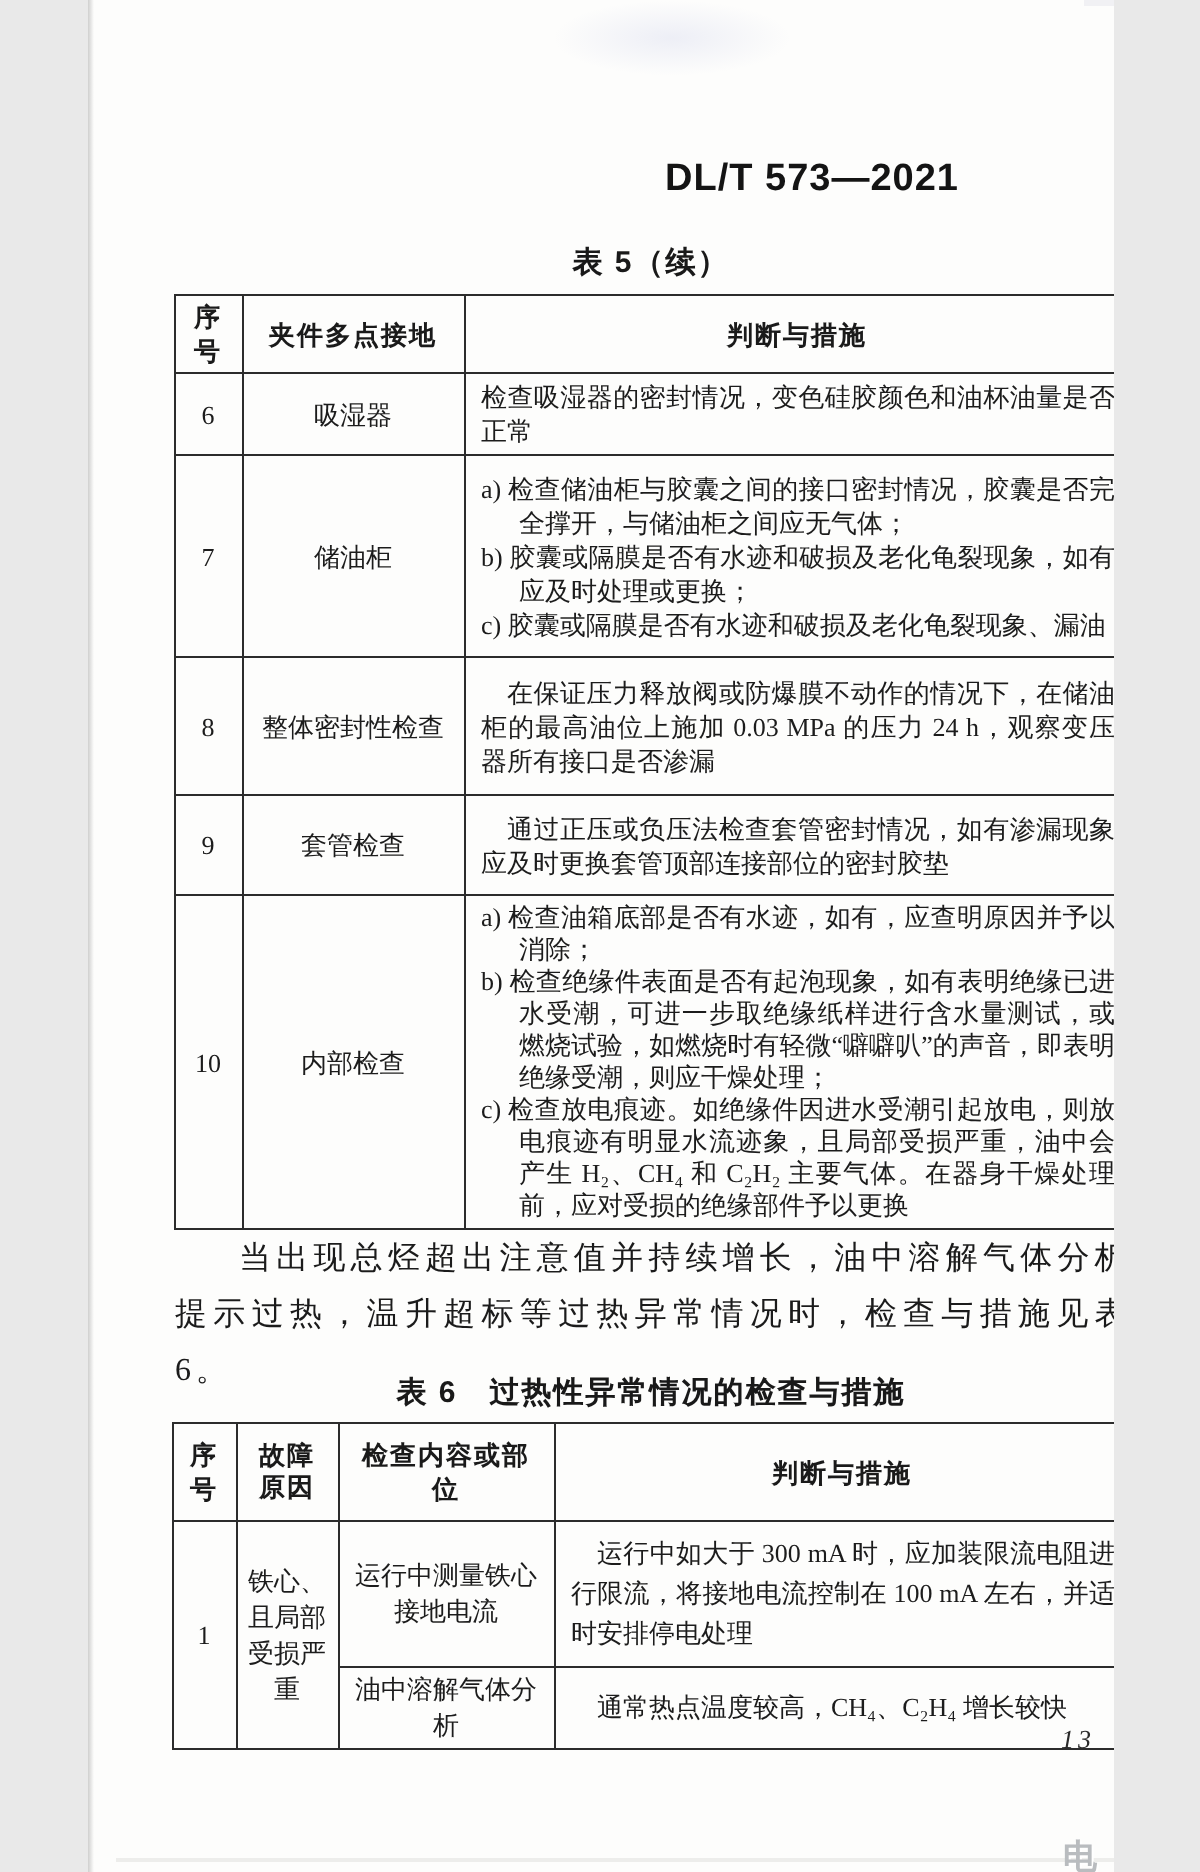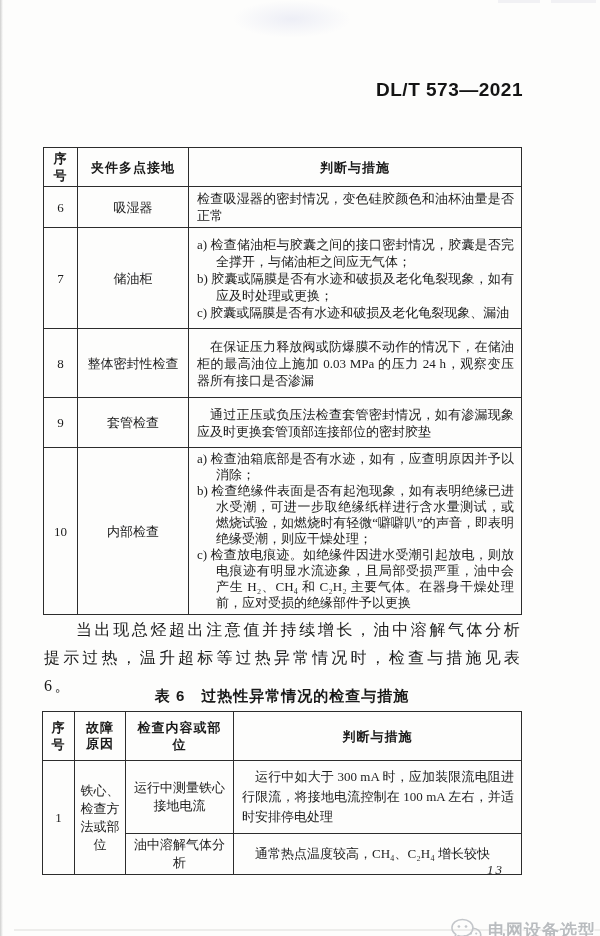--- a/index.html
+++ b/index.html
@@ -1,17 +1,17 @@
 <!DOCTYPE html>
 <html><head>
 <meta charset="utf-8">
 <style>
   html,body { margin:0; padding:0; background:#e9e9e9; }
   .page {
-    position:relative; width:600px; height:936px; margin:0 auto;
+    position:relative; width:513px; height:936px; margin:0 auto;
     background:#fdfdfc; overflow:hidden;
     font-family:"Liberation Serif","DejaVu Serif",serif;
     color:#1c1c1c;
   }
   
   .scan-edge-left { position:absolute; left:0; top:0; bottom:0; width:3px;
     background:linear-gradient(to right, rgba(0,0,0,0.18), rgba(0,0,0,0)); }
   .scan-smudge { position:absolute; left:232px; top:0; width:120px; height:38px;
     background:radial-gradient(ellipse at center, rgba(130,140,205,0.13), rgba(130,140,205,0) 70%); }
   .scan-bar { position:absolute; top:0; height:3px; background:#f1f1f4; }
@@ -105,20 +105,21 @@
 <div class="page">
 
   <div class="scan-edge-left"></div>
   <div class="scan-smudge"></div>
   <div class="scan-bar b1"></div>
   <div class="scan-bar b2"></div>
   <div class="scan-bottom-line"></div>
 
   <div class="std-header">DL/T 573—2021</div>
 
+  <div class="table5-title">表 5（续）</div>
 
   <table class="doc-table t5">
     <colgroup>
         <col class="c-no">
         <col class="c-part">
         <col>
       </colgroup>
     <tbody>
       <tr class="h26">
         <td class="th">序号</td>
@@ -175,21 +176,21 @@
       </colgroup>
     <tbody>
       <tr class="h44">
         <td class="th">序号</td>
         <td class="th th-cause">故障原因</td>
         <td class="th">检查内容或部位</td>
         <td class="th">判断与措施</td>
       </tr>
       <tr class="h66">
         <td class="num" rowspan="2">1</td>
-        <td class="cause" rowspan="2">铁心、检查方法或部位</td>
+        <td class="cause" rowspan="2">铁心、且局部受损严重</td>
         <td class="check">运行中测量铁心接地电流</td>
         <td class="measure indent-first">运行中如大于 300 mA 时，应加装限流电阻进行限流，将接地电流控制在 100 mA 左右，并适时安排停电处理</td>
       </tr>
       <tr class="h28">
         <td class="check">油中溶解气体分析</td>
         <td class="measure indent-first">通常热点温度较高，CH₄、C₂H₄ 增长较快</td>
       </tr>
     </tbody>
   </table>
 

